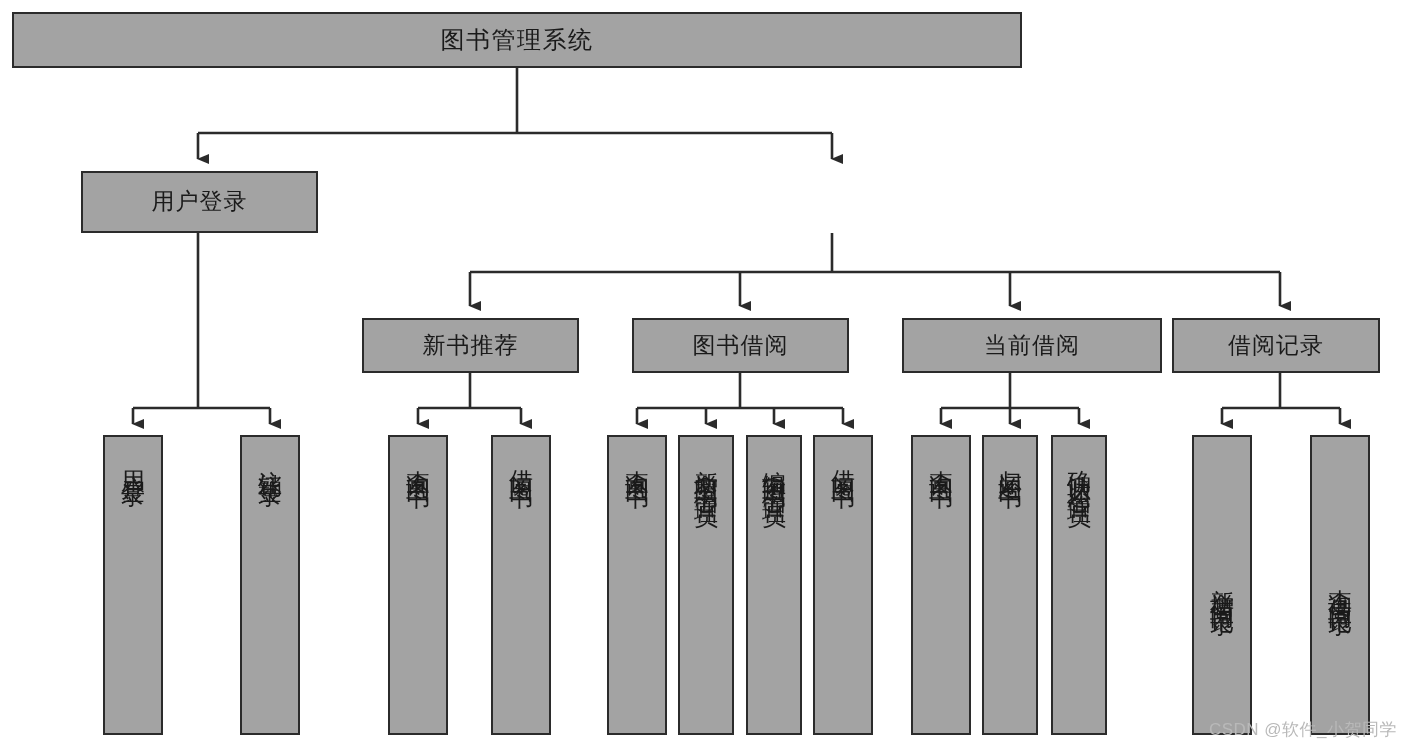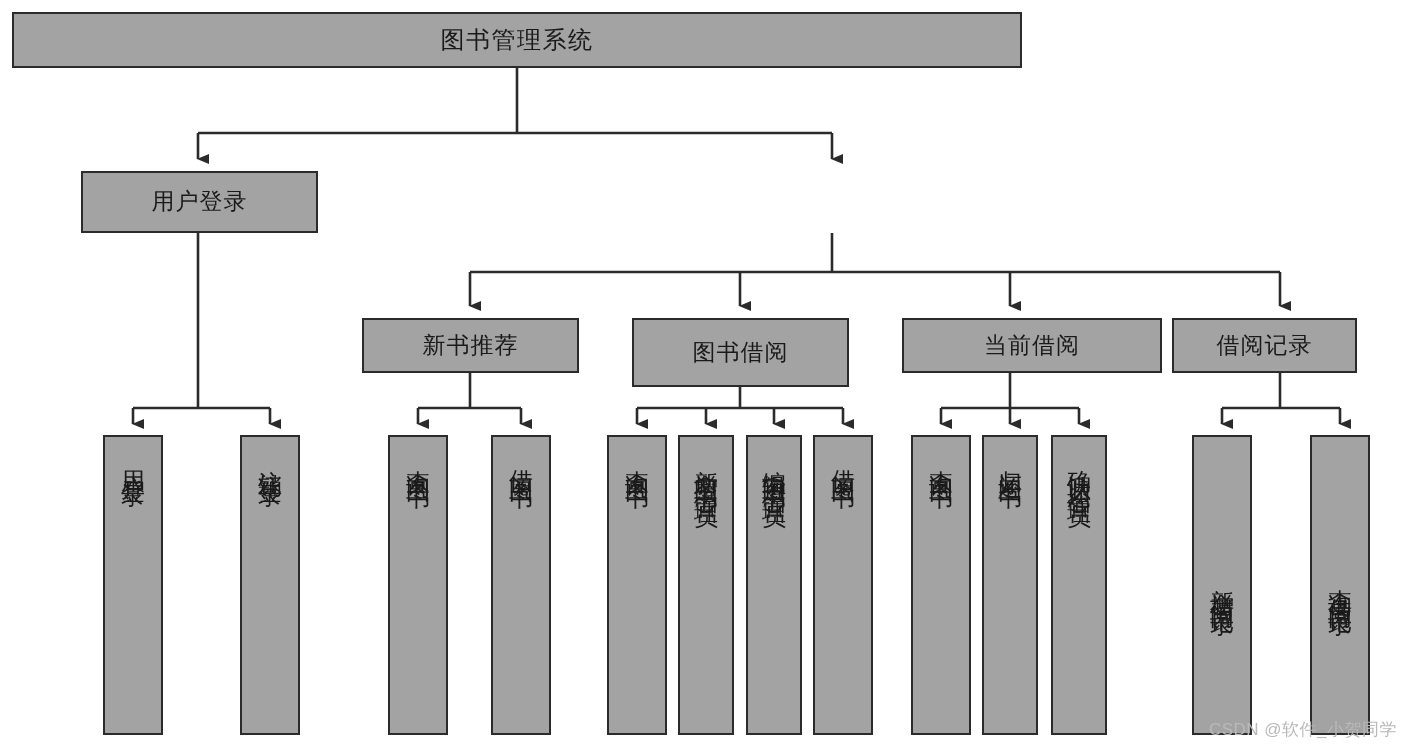--- a/index.html
+++ b/index.html
@@ -143,29 +143,29 @@
 
   <div class="node horiz" style="left:81px; top:171px; width:237px; height:62px;">
     <span class="lbl">用户登录</span>
   </div>
 
 
   <div class="node horiz" style="left:362px; top:318px; width:217px; height:55px;justify-content:center;">
     <span class="lbl">新书推荐</span>
   </div>
 
-  <div class="node horiz" style="left:632px; top:318px; width:217px; height:69px;">
+  <div class="node horiz" style="left:632px; top:318px; width:217px; height:55px;">
     <span class="lbl">图书借阅</span>
   </div>
 
   <div class="node horiz" style="left:902px; top:318px; width:260px; height:55px;">
     <span class="lbl">当前借阅</span>
   </div>
 
-  <div class="node horiz" style="left:1172px; top:318px; width:185px; height:55px;">
+  <div class="node horiz" style="left:1172px; top:318px; width:208px; height:55px;">
     <span class="lbl">借阅记录</span>
   </div>
 
   <div class="node vert" style="left:103px; top:435px; width:60px; height:300px;">
     <span class="lbl">用户登录</span>
   </div>
 
   <div class="node vert" style="left:240px; top:435px; width:60px; height:300px;">
     <span class="lbl">注销登录</span>
   </div>

